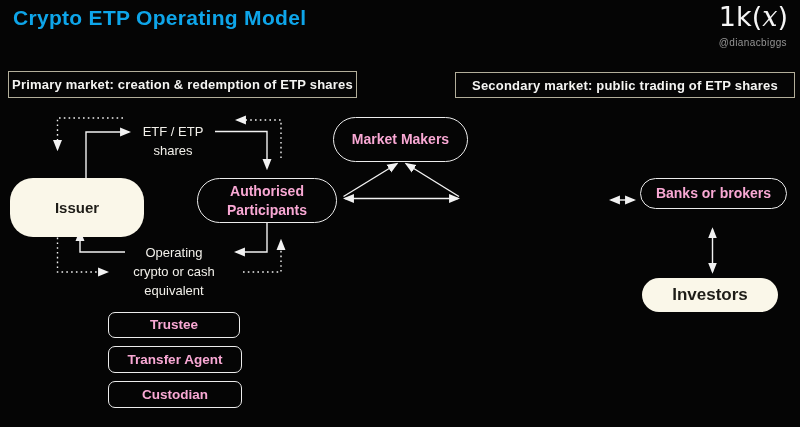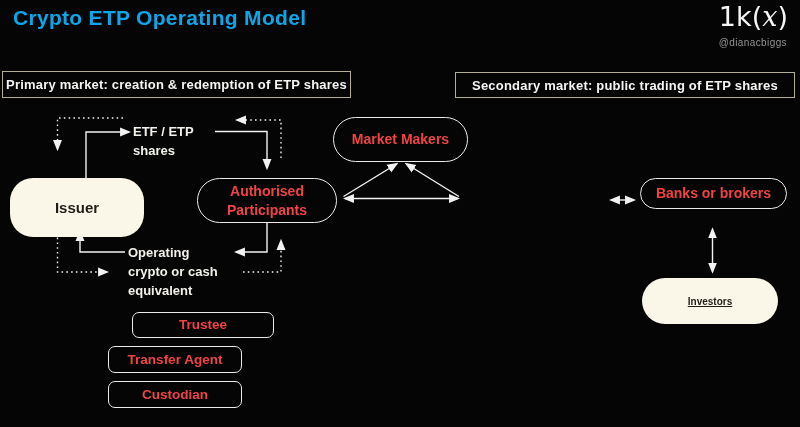--- a/index.html
+++ b/index.html
@@ -24,43 +24,43 @@
     font-size:10px;color:#959595;letter-spacing:.4px;
   }
   .section-label{
     position:absolute;display:flex;align-items:center;justify-content:center;
     border:1px solid #b2ae9a;color:#f4f4f2;
     font-size:13px;font-weight:600;letter-spacing:.2px;
     background:transparent;
   }
   .node{
     position:absolute;display:flex;align-items:center;justify-content:center;
-    text-align:center;font-weight:600;font-size:14px;color:#ef4444;
+    text-align:center;font-weight:600;font-size:14px;color:#f9a8d4;
     border:1.5px solid #ececec;border-radius:23px;background:#050505;
     line-height:1.3;white-space:pre-line;box-sizing:border-box;
   }
   .node.light{background:#faf7e9;color:#1e1d18;border:none;}
   .node.rect{border-radius:7px;border-width:1.3px;font-size:13.5px;}
   .flow-label{
-    position:absolute;color:#f2f0ea;font-weight:700;font-size:13px;
-    text-align:left;white-space:pre-line;line-height:1.45;
+    position:absolute;color:#f2f0ea;font-weight:400;font-size:13px;
+    text-align:center;white-space:pre-line;line-height:1.45;
   }
   svg.arrows{position:absolute;left:0;top:0;pointer-events:none;}
 </style>
 </head>
 <body>
 
 <div class="stage">
 
   <div class="title">Crypto ETP Operating Model</div>
 
   <div class="logo"><span>1k(</span><span class="lx">x</span><span>)</span></div>
   <div class="handle">@dianacbiggs</div>
 
-  <div class="section-label" style="left:2px;top:71px;width:347px;height:25px;">Primary market: creation &amp; redemption of ETP shares</div>
+  <div class="section-label" style="left:8px;top:71px;width:347px;height:25px;">Primary market: creation &amp; redemption of ETP shares</div>
   <div class="section-label" style="left:455px;top:72px;width:338px;height:24px;">Secondary market: public trading of ETP shares</div>
 
   <svg class="arrows" width="800" height="427" viewBox="0 0 800 427">
     <defs>
       <marker id="ah" viewBox="0 0 10 10" refX="8" refY="5" markerWidth="8" markerHeight="8" orient="auto">
         <polygon points="0,1 10,5 0,9" fill="#f2f2f2"></polygon>
       </marker>
       <marker id="ahs" viewBox="0 0 10 10" refX="8" refY="5" markerWidth="8" markerHeight="8" orient="auto-start-reverse">
         <polygon points="0,1 10,5 0,9" fill="#f2f2f2"></polygon>
       </marker>
@@ -86,23 +86,23 @@
   <div class="node light" style="left:10px;top:178px;width:134px;height:59px;font-size:15px;">Issuer</div>
 
   <div class="node" style="left:197px;top:178px;width:140px;height:45px;">Authorised
 Participants</div>
 
   <div class="node" style="left:333px;top:117px;width:135px;height:45px;">Market Makers</div>
 
 
   <div class="node" style="left:640px;top:178px;width:147px;height:31px;">Banks or brokers</div>
 
-  <div class="node light" style="left:642px;top:278px;width:136px;height:46px;font-size:10px;text-decoration:underline;">Investors</div>
+  <div class="node light" style="left:642px;top:278px;width:136px;height:34px;font-size:17px;">Investors</div>
 
-  <div class="node rect" style="left:108px;top:312px;width:142px;height:26px;margin-left:24px;">Trustee</div>
+  <div class="node rect" style="left:108px;top:312px;width:132px;height:26px;">Trustee</div>
   <div class="node rect" style="left:108px;top:346px;width:134px;height:27px;">Transfer Agent</div>
   <div class="node rect" style="left:108px;top:381px;width:134px;height:27px;">Custodian</div>
 
   <div class="flow-label" style="left:133px;top:123px;width:80px;">ETF / ETP
 shares</div>
   <div class="flow-label" style="left:128px;top:244px;width:92px;">Operating
 crypto or cash
 equivalent</div>
 
 </div>

